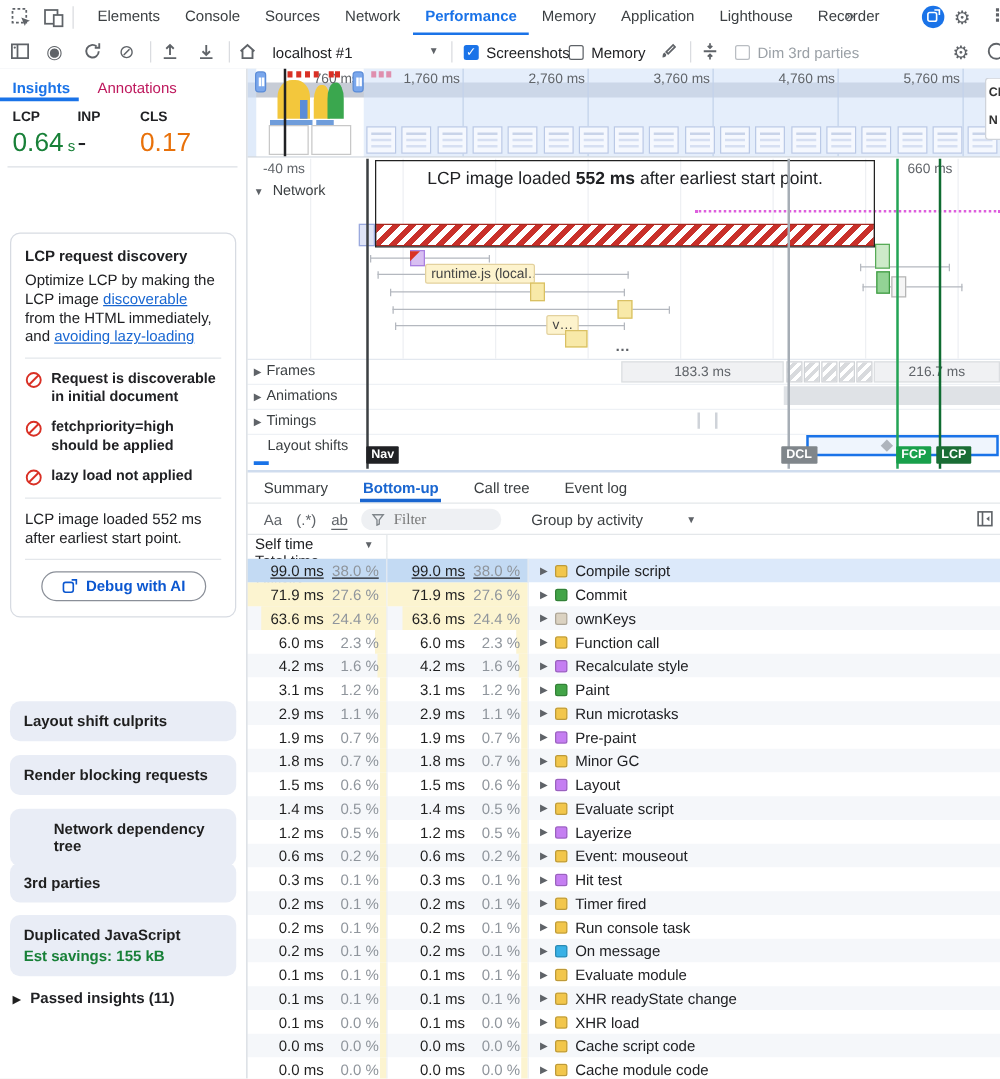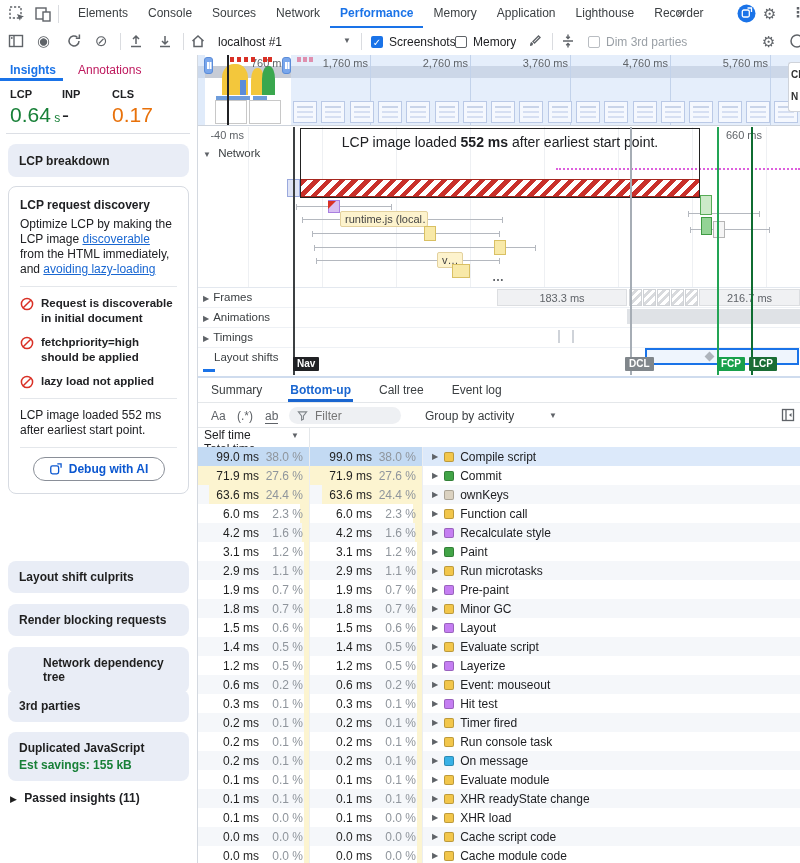--- a/index.html
+++ b/index.html
@@ -63,31 +63,31 @@
      font-size:11px;color:#5f6368;display:flex;align-items:center;justify-content:center;}
   .frhatch{position:absolute;top:289px;width:13px;height:17px;border:1px solid #cfd2d6;box-sizing:border-box;
      background:repeating-linear-gradient(135deg,#fff 0 3px,#d8dadd 3px 6px);}
   
   .bottom{position:absolute;left:197px;top:376px;width:603px;height:487px;background:#fff;z-index:10;border-top:2px solid #cfdcee;box-sizing:border-box;}
   .btabs{position:absolute;left:12px;top:0;height:24px;display:flex;align-items:stretch;}
   .btab{display:flex;align-items:center;padding:0 2px;margin-right:24px;color:#3c4043;cursor:default;}
   .btab.on{color:#1a66d0;font-weight:bold;box-shadow:inset 0 -3px 0 #1a66d0;}
   .btoolbar{position:absolute;left:0;top:24px;width:603px;height:26px;border-top:1px solid #e4e7ea;border-bottom:1px solid #e4e7ea;box-sizing:border-box;}
   .pill{position:absolute;left:92px;top:4px;width:112px;height:17px;background:#eef0f3;border-radius:9px;display:flex;align-items:center;padding:0 8px;gap:5px;box-sizing:border-box;}
-  .pill input{border:none;background:transparent;outline:none;width:70px;font-size:12px;font-family:Liberation Sans, sans-serif;color:#202124;}
+  .pill input{border:none;background:transparent;outline:none;width:70px;font-size:12px;font-family:Liberation Serif, serif;color:#202124;}
   .thead{position:absolute;left:0;top:50px;width:603px;height:19px;display:flex;border-bottom:1px solid #e0e4e8;background:#fff;flex-direction:column;}
   .hcell{width:113px;box-sizing:border-box;border-right:1px solid #e4e7ea;display:flex;align-items:center;padding-left:7px;position:relative;color:#202124;}
   .hcell .sort{position:absolute;right:10px;font-size:8px;color:#5f6368;}
   .hact{flex:1;display:flex;align-items:center;padding-left:8px;}
   #burows{position:absolute;left:0;top:69px;width:603px;height:418px;overflow:hidden;}
   .trow{display:flex;height:19px;align-items:stretch;background:#fff;}
   .trow.alt{background:#f5f7fa;}
   .trow.sel{background:#dce9fa;}
   .vcell{width:113px;box-sizing:border-box;border-right:1px solid #eceef1;display:flex;align-items:center;justify-content:flex-end;padding-right:6px;position:relative;}
-  .trow.sel .vcell{background:#c3daf3;}
+  .trow.sel .vcell{background:#c3daf3;text-decoration:underline;}
   .heat{position:absolute;right:0;top:0;bottom:0;background:#fcf4d0;}
   .tval{position:relative;z-index:1;color:#1f1f1f;}
   .pval{position:relative;z-index:1;color:#8f959c;width:44px;text-align:right;}
   .acell{flex:1;display:flex;align-items:center;gap:6px;padding-left:9px;}
   .dis{font-size:8px;color:#5f6368;}
   .swatch{width:10px;height:10px;border-radius:2px;box-shadow:inset 0 0 0 1px rgba(0,0,0,.22);flex:none;}
 </style>
 </head>
 <body>
 
@@ -202,23 +202,20 @@
     <div id="metrics">
         <div class="ab" style="left: 10px; top: 33px; font-size: 11px; font-weight: bold;">LCP</div>
         <div class="ab" style="left: 10px; top: 48px; font-size: 21px; color: rgb(24, 128, 56);">0.64<span style="font-size: 12px;"> s</span></div>
         <div class="ab" style="left: 62px; top: 33px; font-size: 11px; font-weight: bold;">INP</div>
         <div class="ab" style="left: 62px; top: 48px; font-size: 21px; color: rgb(32, 33, 36);">-</div>
         <div class="ab" style="left: 112px; top: 33px; font-size: 11px; font-weight: bold;">CLS</div>
         <div class="ab" style="left: 112px; top: 48px; font-size: 21px; color: rgb(232, 113, 10);">0.17</div>
       </div>
     <div class="ab" style="left:6px;top:78px;width:184px;height:1px;background:#dcdfe5"></div>
 
-    <div class="card" style="top:89px;height:33px;display:flex;align-items:center">
-      <span class="ct">LCP breakdown</span>
-    </div>
 
     <div class="wcard" style="top:131px">
       <div class="ct" style="font-weight:bold">LCP request discovery</div>
       <p><span>Optimize LCP by making the LCP image </span><a>discoverable</a><span> from the HTML immediately, and </span><a>avoiding lazy-loading</a></p>
       <hr class="chr">
       <div id="checks">
           <div class="chk">
             <svg width="14" height="14" viewBox="0 0 14 14">
               <circle cx="7" cy="7" r="5.6" fill="none" stroke="#d93025" stroke-width="1.5"></circle>
               <line x1="3.2" y1="10.8" x2="10.8" y2="3.2" stroke="#d93025" stroke-width="1.5"></line>

